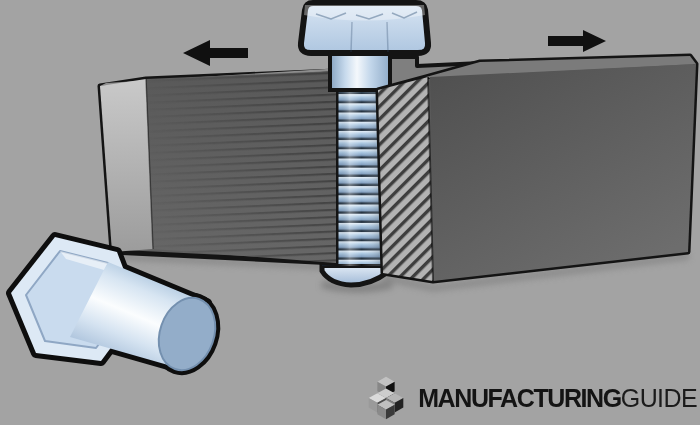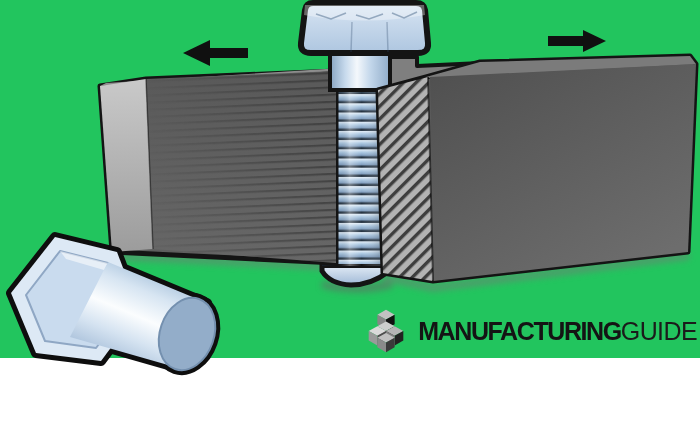--- a/index.html
+++ b/index.html
@@ -1,17 +1,17 @@
 <!DOCTYPE html>
 <html><head>
 <meta charset="utf-8">
 <style>
   html,body{margin:0;padding:0;width:700px;height:425px;background:#fff;overflow:hidden;
             font-family:"Liberation Sans", sans-serif;}
-  .stage{position:relative;width:700px;height:358px;background:#22c55e;}
+  .stage{position:relative;width:700px;height:425px;background:#a3a3a3;}
   .stage > svg.scene{position:absolute;left:0;top:0;}
   .logo{position:absolute;right:3px;bottom:2px;display:flex;align-items:center;gap:7px;}
   .logo-text{white-space:nowrap;line-height:1;}
   .logo-text .brand-bold{font-weight:bold;font-size:25px;letter-spacing:-1.4px;color:#141414;}
   .logo-text .brand-light{font-weight:normal;font-size:25px;letter-spacing:-0.6px;color:#1b1b1b;}
 </style>
 </head>
 <body>
 
 <div class="stage">

